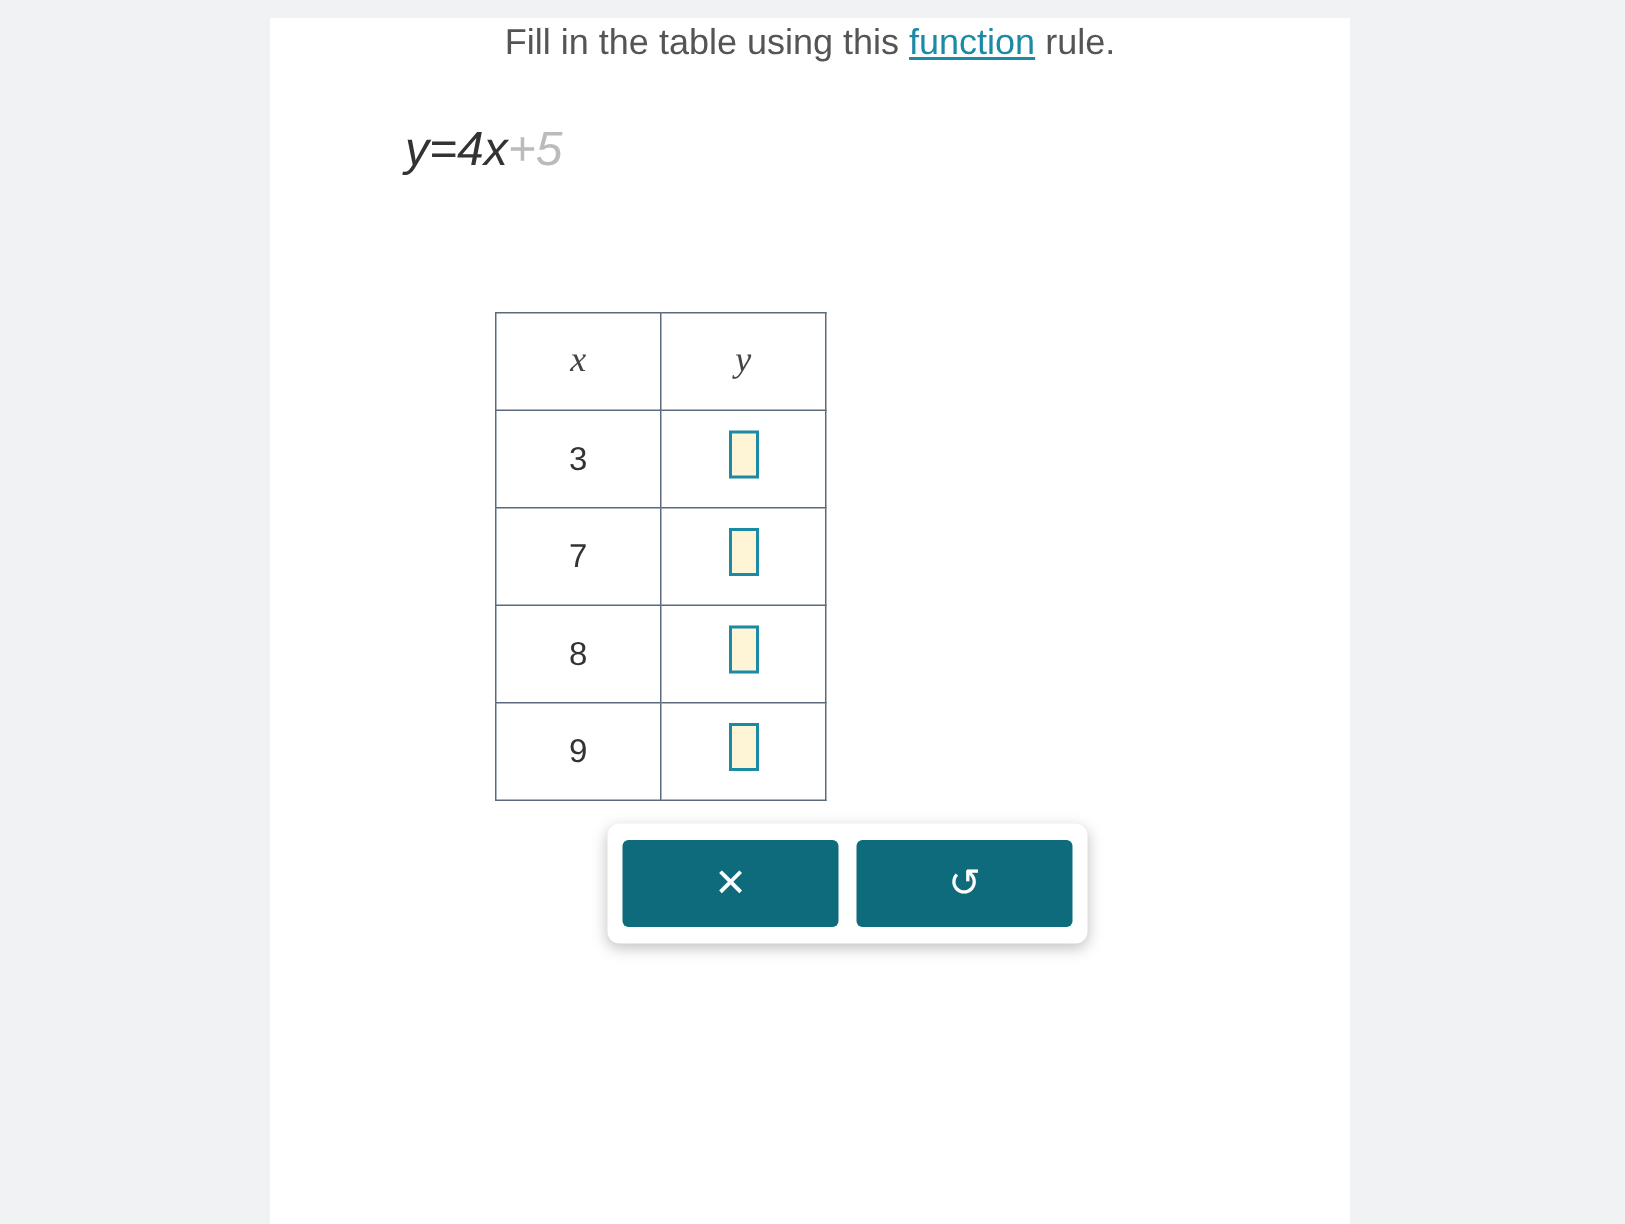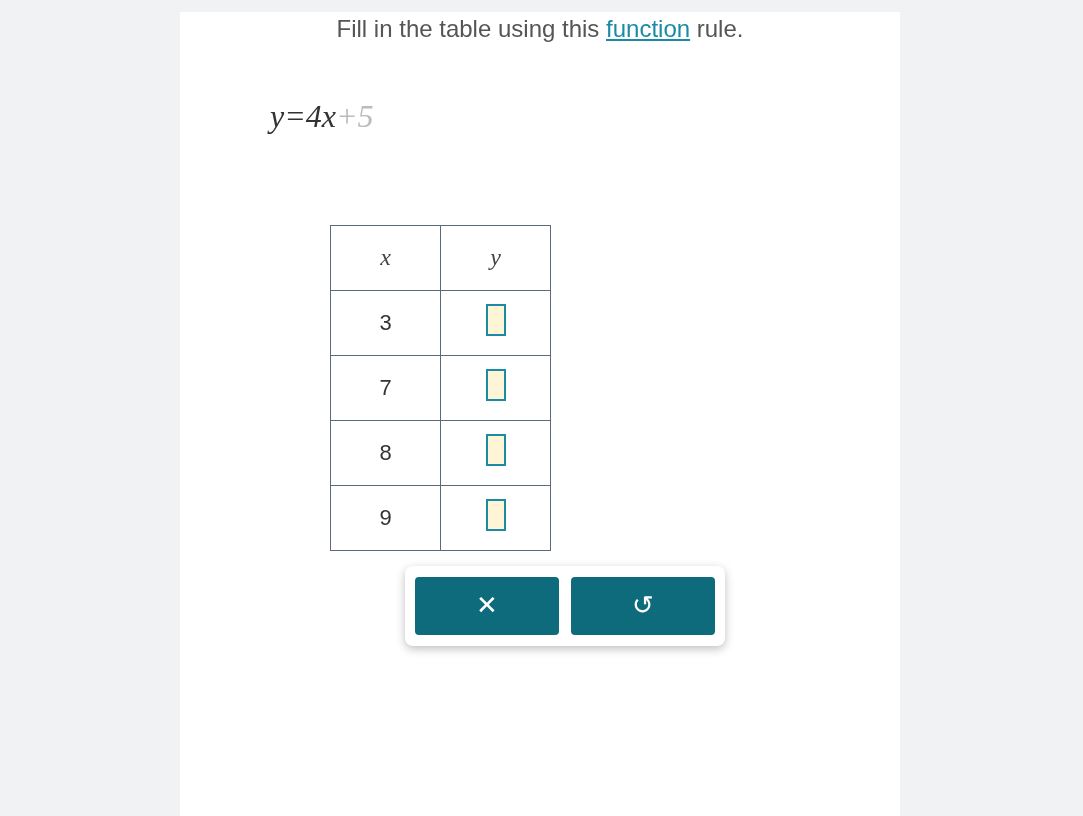--- a/index.html
+++ b/index.html
@@ -33,23 +33,23 @@
     }
     .instruction .link {
       color: #1a8aa5;
       text-decoration: underline;
       cursor: pointer;
     }
     .equation {
       font-size: 32px;
       font-style: italic;
       color: #333;
-      margin-top: 52px;
+      margin-top: 35px;
       margin-left: 60px;
-      font-family: Liberation Serif, serif;
+      font-family: Liberation Sans, sans-serif;
     }
     .eq-faded {
       color: #bbb;
     }
     .xy-table {
       margin-top: 90px;
       margin-left: 120px;
       border-collapse: collapse;
     }
     .xy-table td, .xy-table th {

